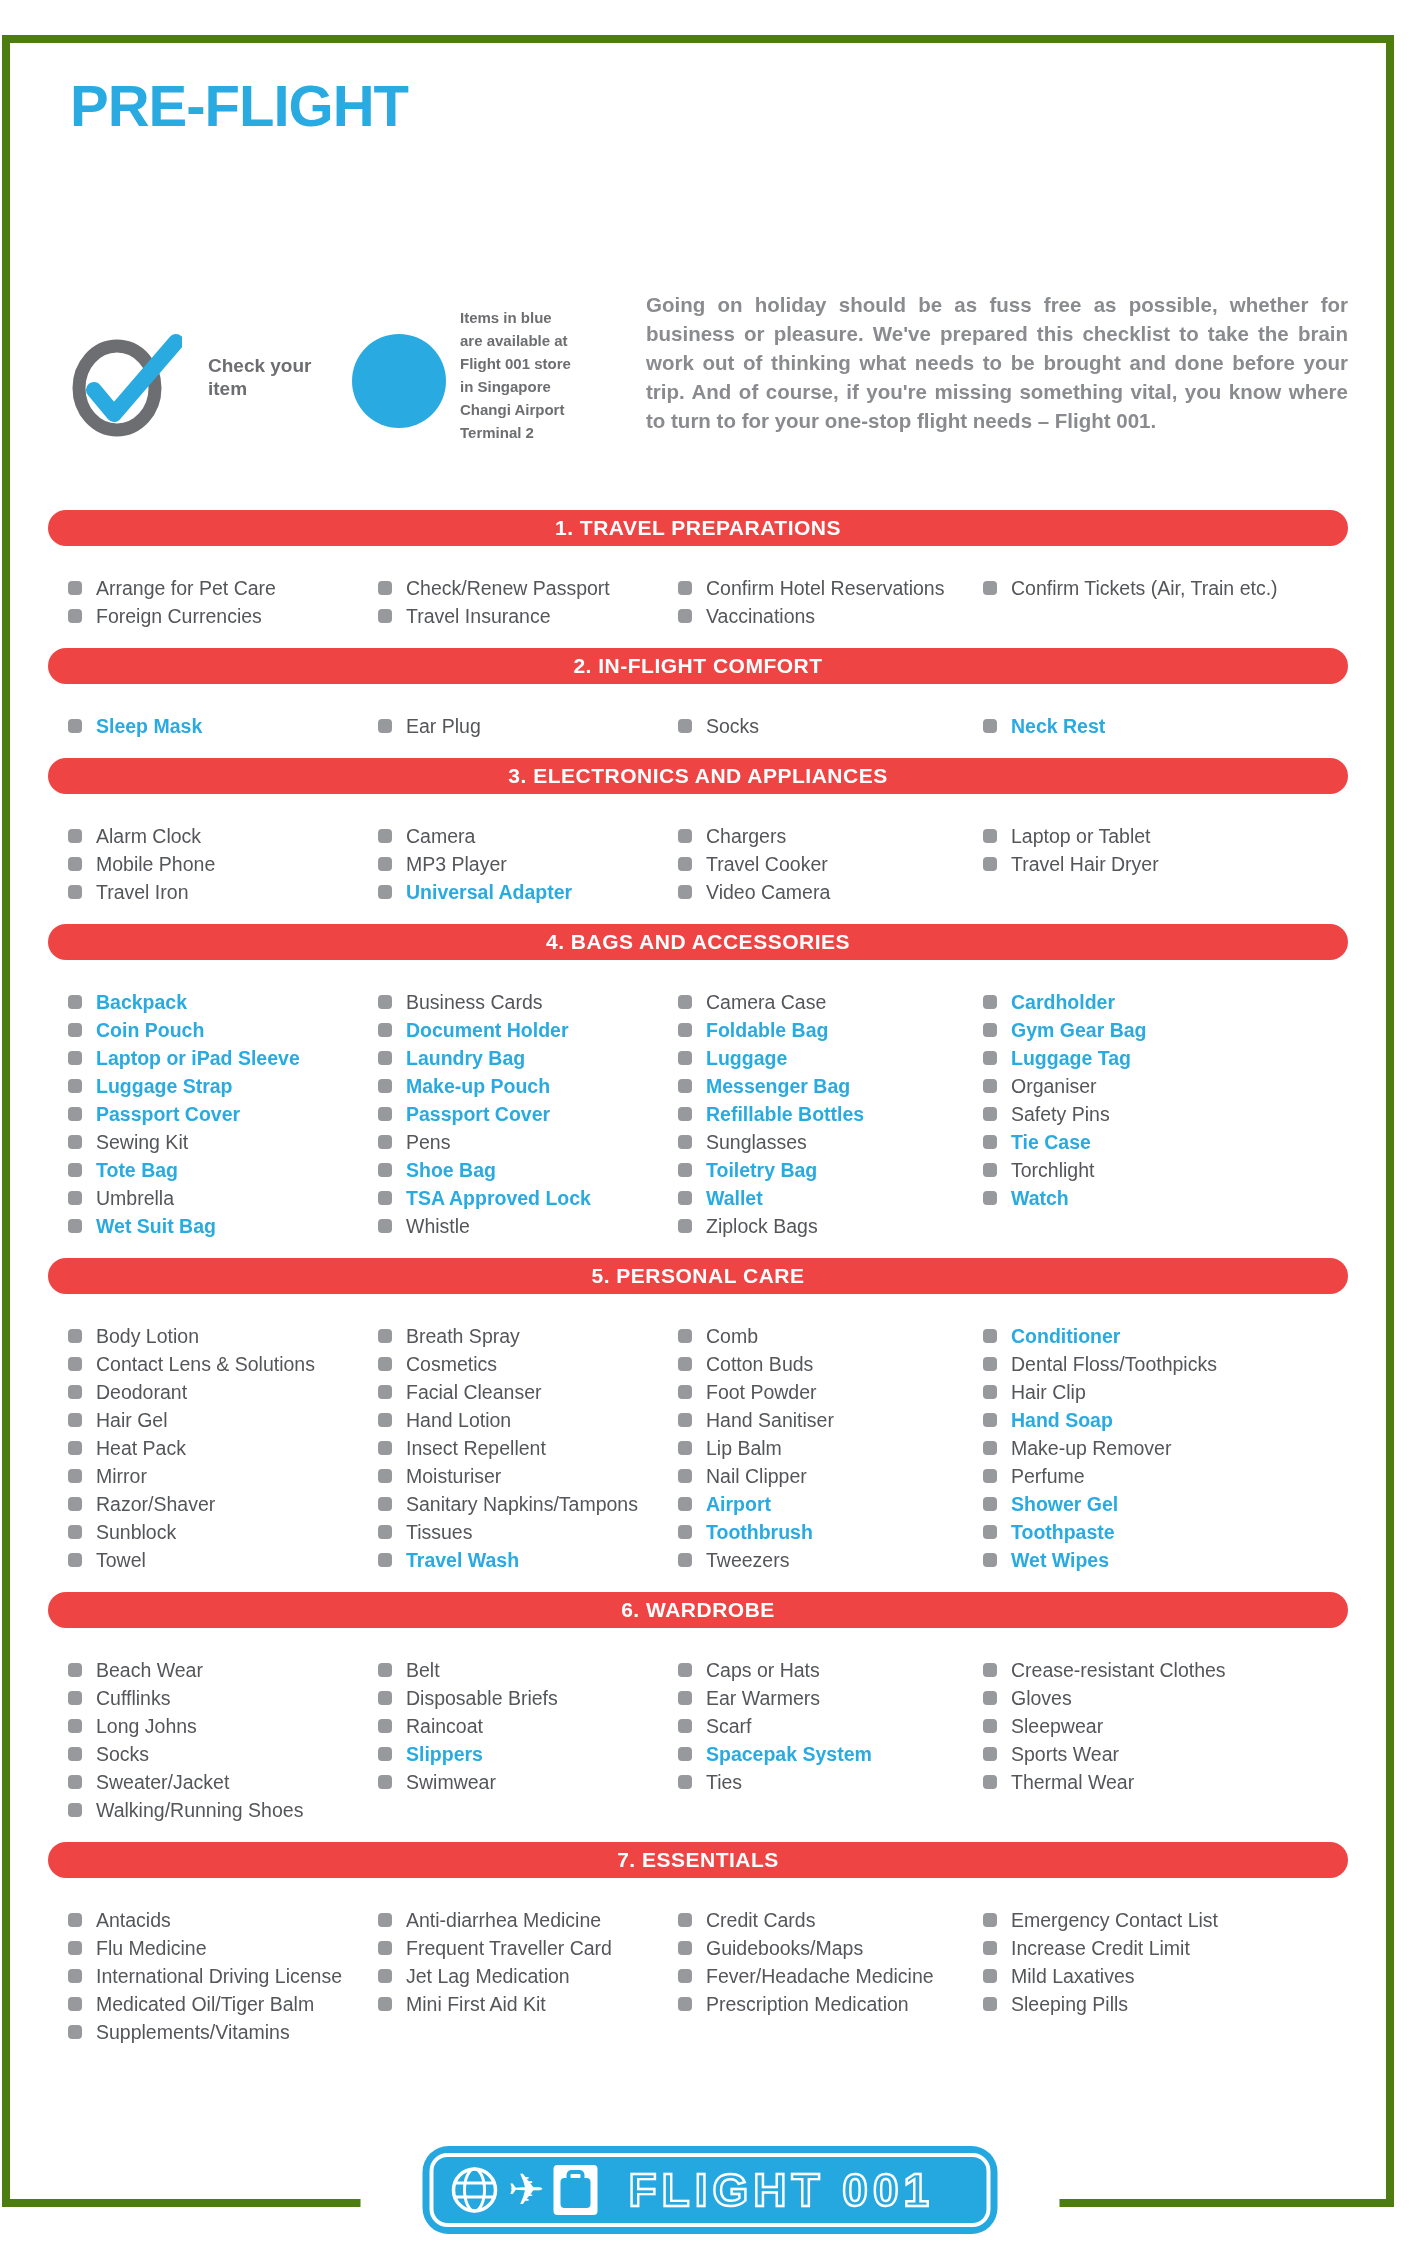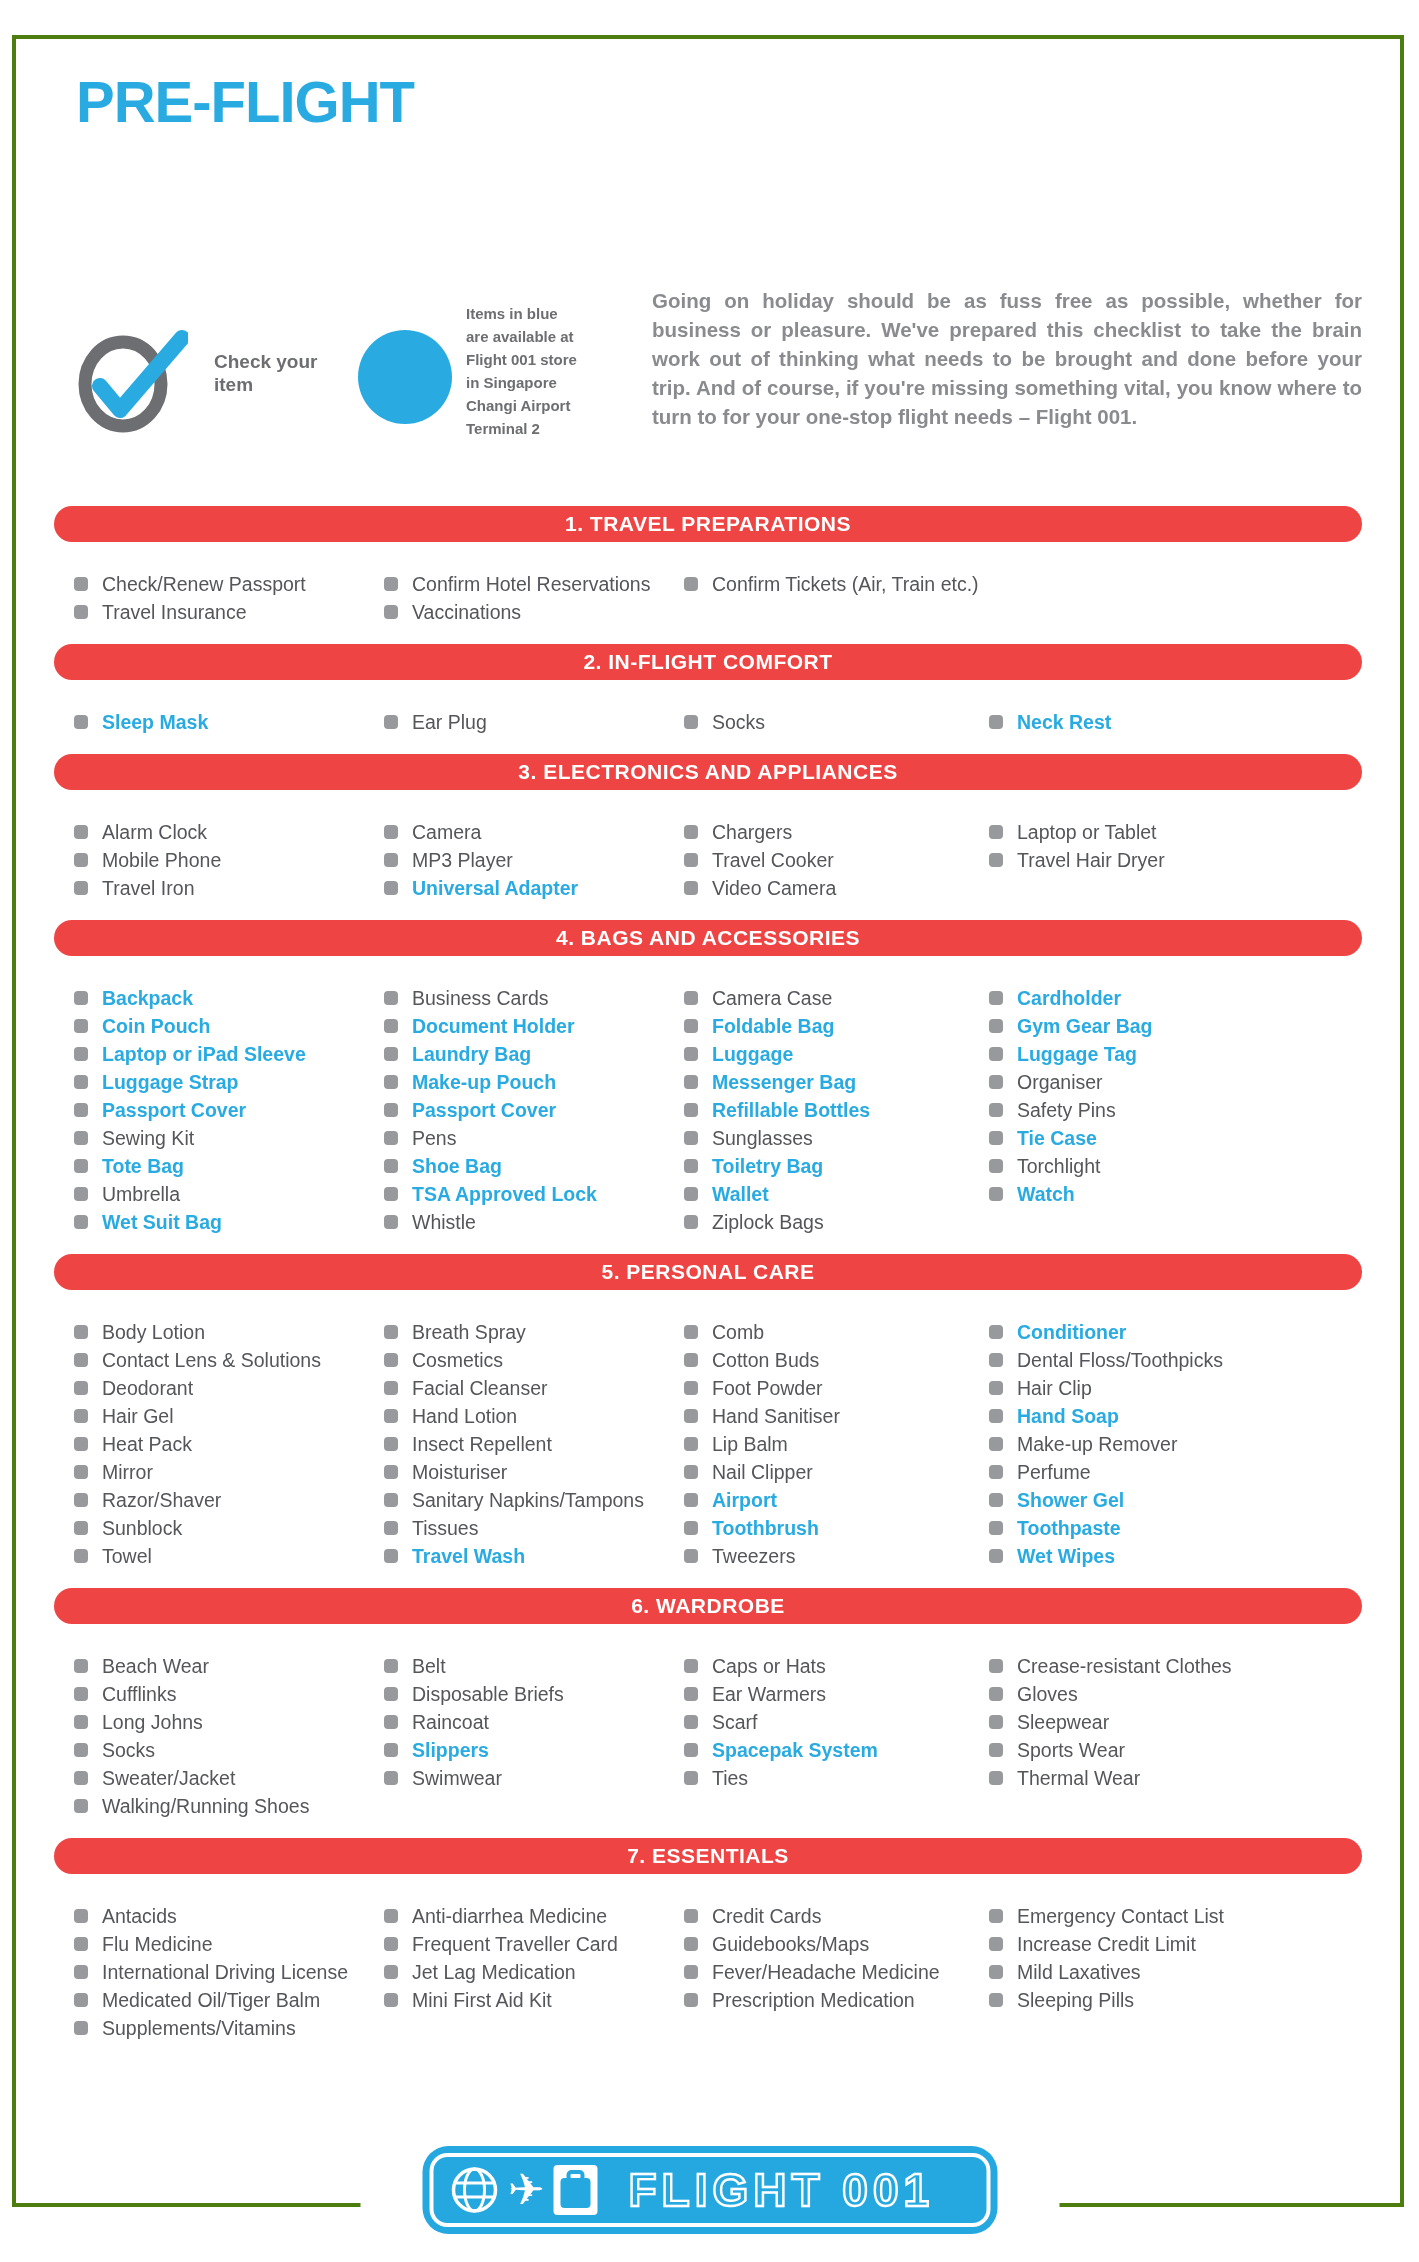--- a/index.html
+++ b/index.html
@@ -1,20 +1,20 @@
 <!DOCTYPE html>
 <html><head>
 <meta charset="utf-8">
 <style>
   * { margin:0; padding:0; box-sizing:border-box; }
   html,body { width:1419px; height:2262px; background:#ffffff; font-family:"Liberation Sans", sans-serif; overflow:hidden; }
 
   .frame {
-    position:absolute; left:12px; top:35px; width:1392px; height:2172px;
-    border:4px solid #4d7c0f; background:#ffffff;
+    position:absolute; left:2px; top:35px; width:1392px; height:2172px;
+    border:8px solid #4d7c0f; background:#ffffff;
   }
   .content { padding:34px 38px 0 38px; }
 
   
   .title1 {
     font-size:58px; font-weight:bold; color:#29ABE2; letter-spacing:-1px;
     line-height:1; padding-left:22px;
   }
   .title2 {
     font-size:122px; font-weight:bold; color:#1B75BC; letter-spacing:-3px;
@@ -83,20 +83,30 @@
 in Singapore
 Changi Airport
 Terminal 2</div>
       <div class="intro">Going on holiday should be as fuss free as possible, whether for business or pleasure. We've prepared this checklist to take the brain work out of thinking what needs to be brought and done before your trip. And of course, if you're missing something vital, you know where to turn to for your one-stop flight needs – Flight 001.</div>
     </div>
 
     <div class="sections">
         <div class="section">
           <div class="bar">1. TRAVEL PREPARATIONS</div>
           <div class="items">
+            <div>
+              <div class="row">
+                <span class="box"></span>
+                <span class="lbl">Arrange for Pet Care</span>
+              </div>
+              <div class="row">
+                <span class="box"></span>
+                <span class="lbl">Foreign Currencies</span>
+              </div>
+            </div>
             <div>
               <div class="row">
                 <span class="box"></span>
                 <span class="lbl">Check/Renew Passport</span>
               </div>
               <div class="row">
                 <span class="box"></span>
                 <span class="lbl">Travel Insurance</span>
               </div>
             </div>

